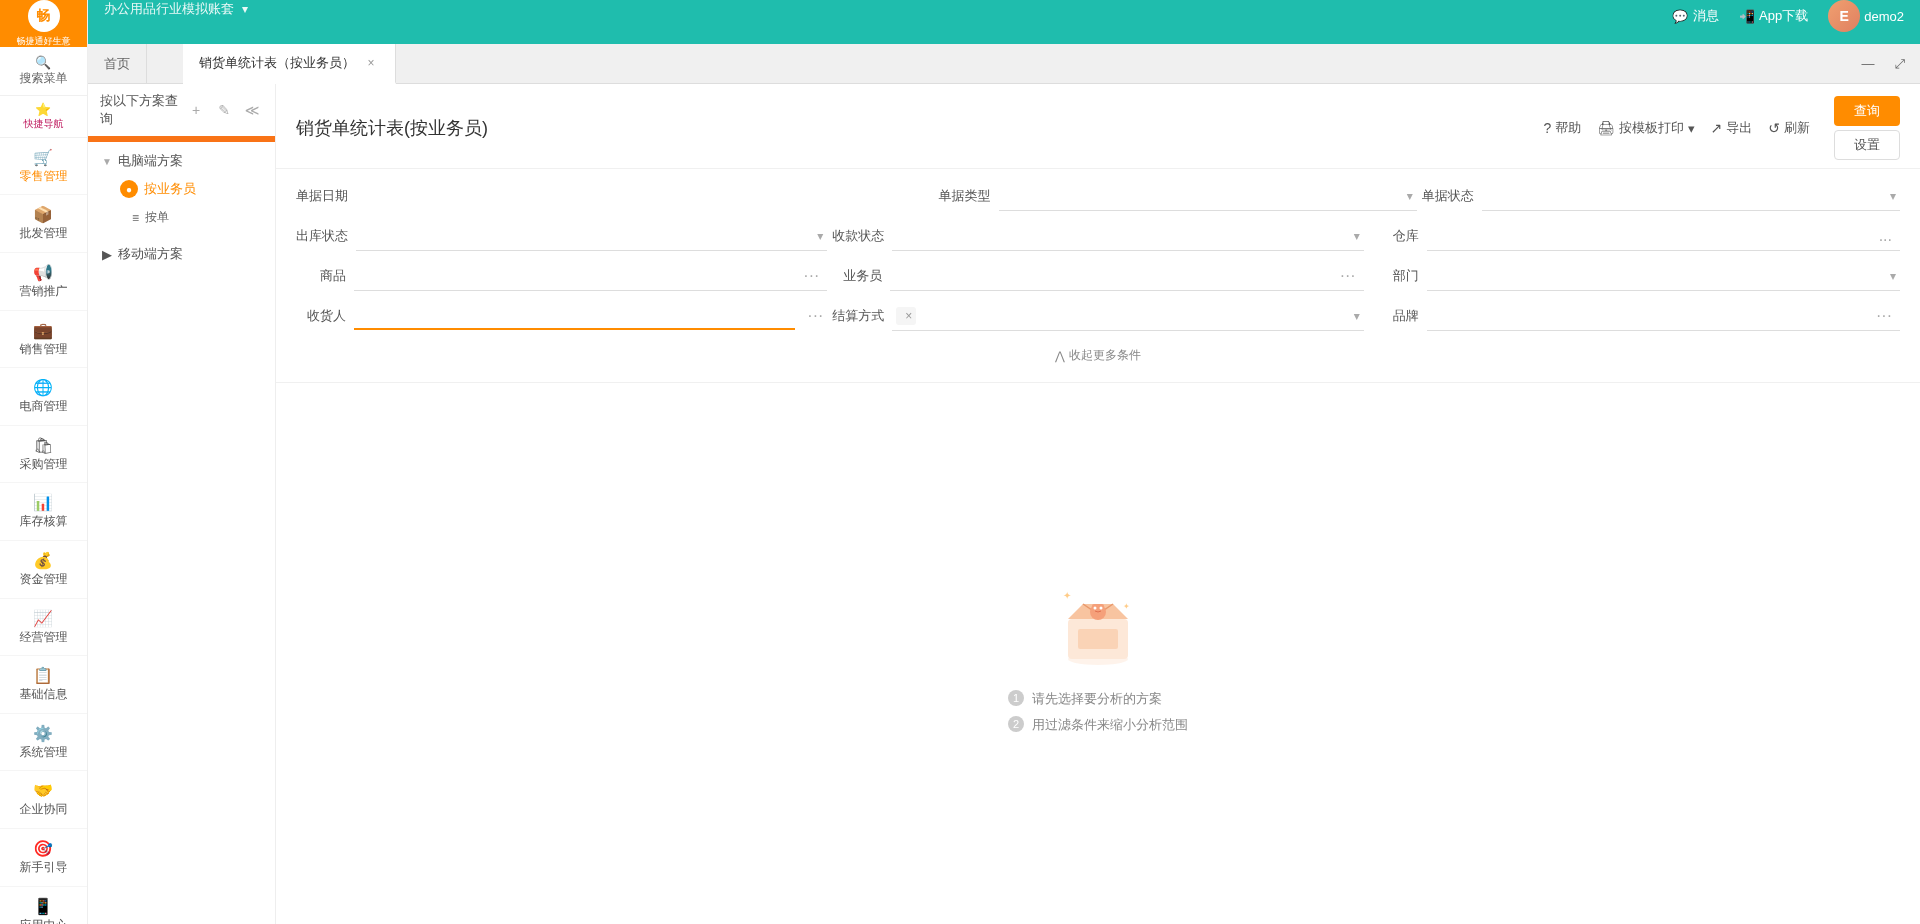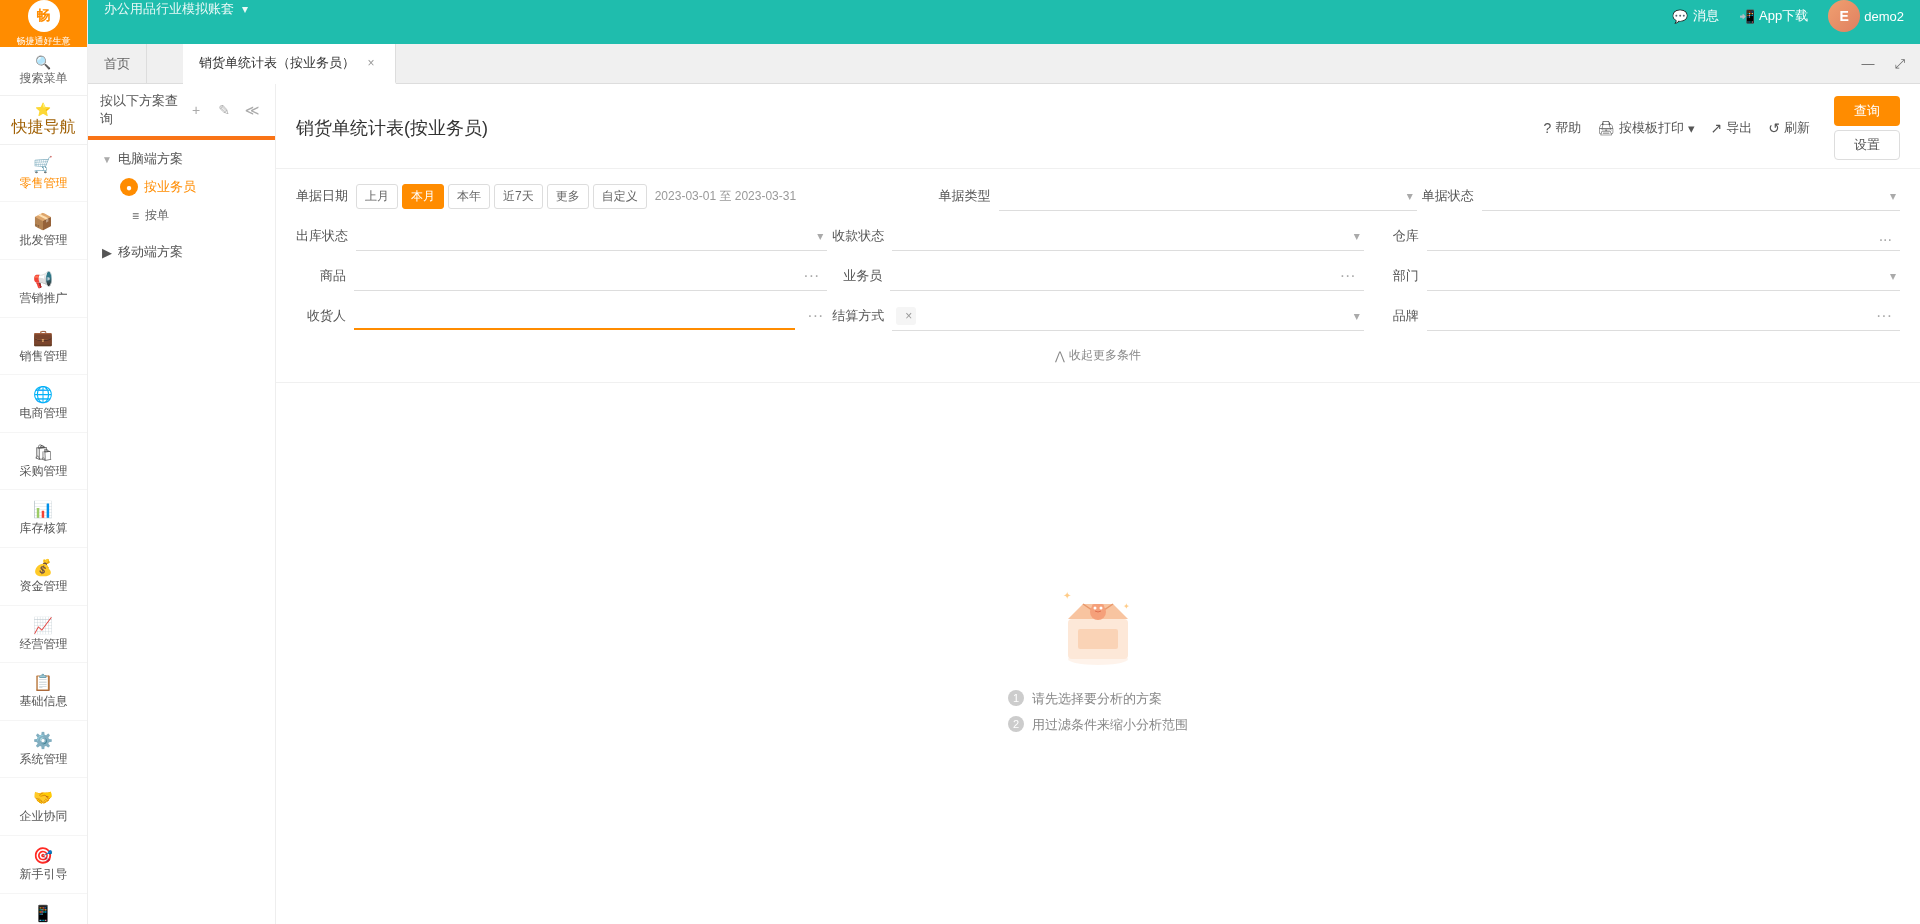--- a/index.html
+++ b/index.html
@@ -194,21 +194,21 @@
       display: flex;
       flex-direction: column;
       flex-shrink: 0;
       padding: 0;
     }
     .left-panel-header {
       padding: 8px 12px;
       display: flex;
       align-items: center;
       justify-content: space-between;
-      border-bottom: 4px solid #f97316;
+      border-bottom: 6px solid #f97316;
       font-size: 13px;
       color: #555;
     }
     .left-panel-actions {
       display: flex;
       gap: 6px;
     }
     .left-panel-action {
       width: 22px;
       height: 22px;
@@ -528,21 +528,21 @@
     <div class="logo-text" style="font-size:9px;margin-top:2px;">畅捷通好生意</div>
   </div>
 
   <div class="sidebar-search">
     <div class="nav-icon">🔍</div>
     <span style="font-size:12px;color:#666;">搜索菜单</span>
   </div>
 
   <div class="sidebar-quicknav">
     <div class="nav-icon">⭐</div>
-    <span style="font-size:16px;color:#a16207;">快捷导航</span>
+    <span style="font-size:10px;color:#be185d;">快捷导航</span>
   </div>
 
   <div class="sidebar-nav-item active">
     <div class="nav-icon">🛒</div>
     <div class="nav-label">零售管理</div>
   </div>
 
   <div class="sidebar-nav-item">
     <div class="nav-icon">📦</div>
     <div class="nav-label">批发管理</div>
@@ -709,29 +709,20 @@
             <button class="btn-settings">设置</button>
           </div>
         </div>
       </div>
 
       <div class="filter-area">
 
         <div class="filter-row">
           <div class="filter-field" style="flex:2;">
             <span class="filter-label">单据日期</span>
-            <div class="filter-date-group">
-              <button class="date-btn">上月</button>
-              <button class="date-btn active">本月</button>
-              <button class="date-btn">本年</button>
-              <button class="date-btn">近7天</button>
-              <button class="date-btn">更多</button>
-              <button class="date-btn">自定义</button>
-              <span class="date-range">2023-03-01 至 2023-03-31</span>
-            </div>
           </div>
           <div class="filter-field" style="flex:1.5;">
             <span class="filter-label">单据类型</span>
             <div class="select-wrapper">
               <select>
                 <option></option>
               </select>
               <span class="select-arrow">▾</span>
             </div>
           </div>

